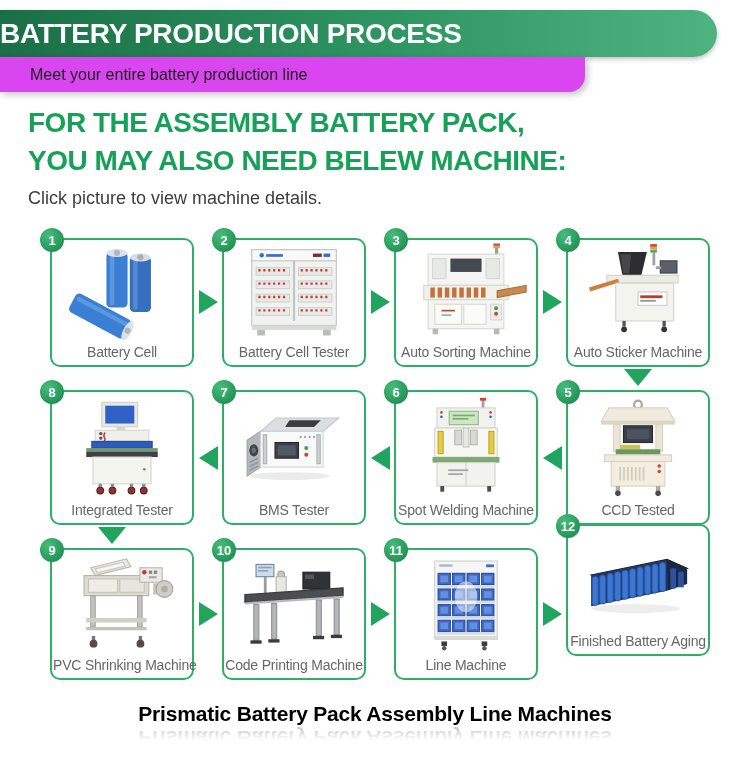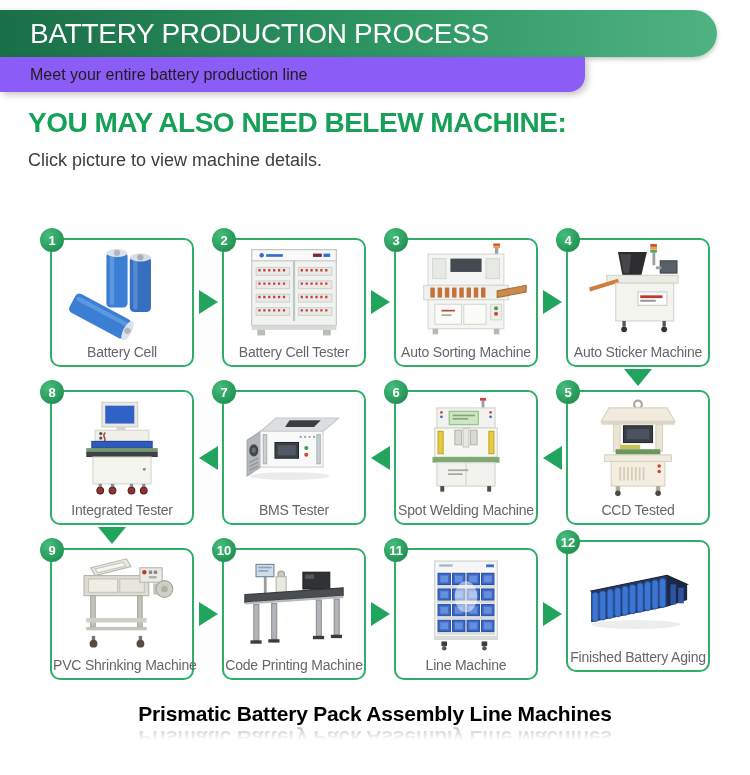--- a/index.html
+++ b/index.html
@@ -4,23 +4,23 @@
 <style>
   html,body{margin:0;padding:0;background:#fff;}
   .page{position:relative;width:750px;height:775px;background:#ffffff;overflow:hidden;
         font-family:"Liberation Sans", sans-serif;}
 
   
   .banner{position:absolute;left:0;top:10px;width:717px;height:47px;
           background:linear-gradient(90deg,#1a6f46 0%,#2e9663 55%,#4fb381 100%);
           border-radius:0 24px 24px 0;display:flex;align-items:center;
           box-shadow:0 2px 5px rgba(0,0,0,.25);}
-  .banner-title{color:#ffffff;font-size:28px;font-weight:normal;letter-spacing:-.3px;
-          padding-left:30px;white-space:nowrap;}
-  .subbanner{position:absolute;left:0;top:57px;width:585px;height:35px;background:#8b5cf6;
+  .banner-title{color:#ffffff;font-size:28px;font-weight:bold;letter-spacing:-.3px;
+          white-space:nowrap;}
+  .subbanner{position:absolute;left:0;top:57px;width:585px;height:35px;background:#d946ef;
           border-radius:0 0 16px 0;box-shadow:3px 3px 6px rgba(0,0,0,.22);
           display:flex;align-items:center;}
   .subbanner-text{color:#1d1d1d;font-size:16px;padding-left:30px;}
 
   
   .headings{position:absolute;left:28px;top:104px;}
   .headline{color:#17a158;font-size:28px;font-weight:bold;letter-spacing:-.5px;line-height:38px;white-space:nowrap;}
   .click-note{margin-top:8px;color:#3d3d3d;font-size:18px;font-weight:normal;}
 
   
@@ -54,20 +54,21 @@
 <div class="page">
 
   <div class="banner">
     <div class="banner-title">BATTERY PRODUCTION PROCESS</div>
   </div>
   <div class="subbanner">
     <div class="subbanner-text">Meet your entire battery production line</div>
   </div>
 
   <div class="headings">
+    <div class="headline">FOR THE ASSEMBLY BATTERY PACK,</div>
     <div class="headline">YOU MAY ALSO NEED BELEW MACHINE:</div>
     <div class="click-note">Click picture to view machine details.</div>
   </div>
 
   <div class="card" style="left:50px;top:238px;height:129px;">
     <div class="badge">1</div>
     <div class="img">
       <svg viewBox="0 0 120 88">
         <rect x="46" y="8" width="19" height="50" rx="4" fill="#3b7fd4"></rect>
         <rect x="49" y="11" width="4" height="45" rx="2" fill="#6ba3e4" opacity=".7"></rect>
@@ -445,21 +446,21 @@
         <rect x="32" y="73" width="56" height="3" fill="#d9dcd9"></rect>
         <rect x="38" y="78" width="5" height="4" fill="#3a3a38"></rect>
           <rect x="74" y="78" width="5" height="4" fill="#3a3a38"></rect>
         <circle cx="40.5" cy="84" r="2" fill="#555555"></circle>
           <circle cx="76.5" cy="84" r="2" fill="#555555"></circle>
       </svg>
     </div>
     <div class="label">Line Machine</div>
   </div>
 
-  <div class="card" style="left:566px;top:540px;height:132px;">
+  <div class="card" style="left:566px;top:524px;height:132px;">
     <div class="badge">12</div>
     <div class="img">
       <svg viewBox="0 0 120 88">
         <ellipse cx="58" cy="70" rx="40" ry="4" fill="#000000" opacity=".07"></ellipse>
         <polygon points="18,40 86,26 104,34 36,48" fill="#2b2b2d" stroke="#1c1c1e"></polygon>
         <g fill="#97999c">
           <circle cx="28" cy="40.5" r="1.7"></circle>
             <circle cx="35.5" cy="39" r="1.7"></circle>
             <circle cx="43" cy="37.5" r="1.7"></circle>
             <circle cx="50.5" cy="36" r="1.7"></circle>

